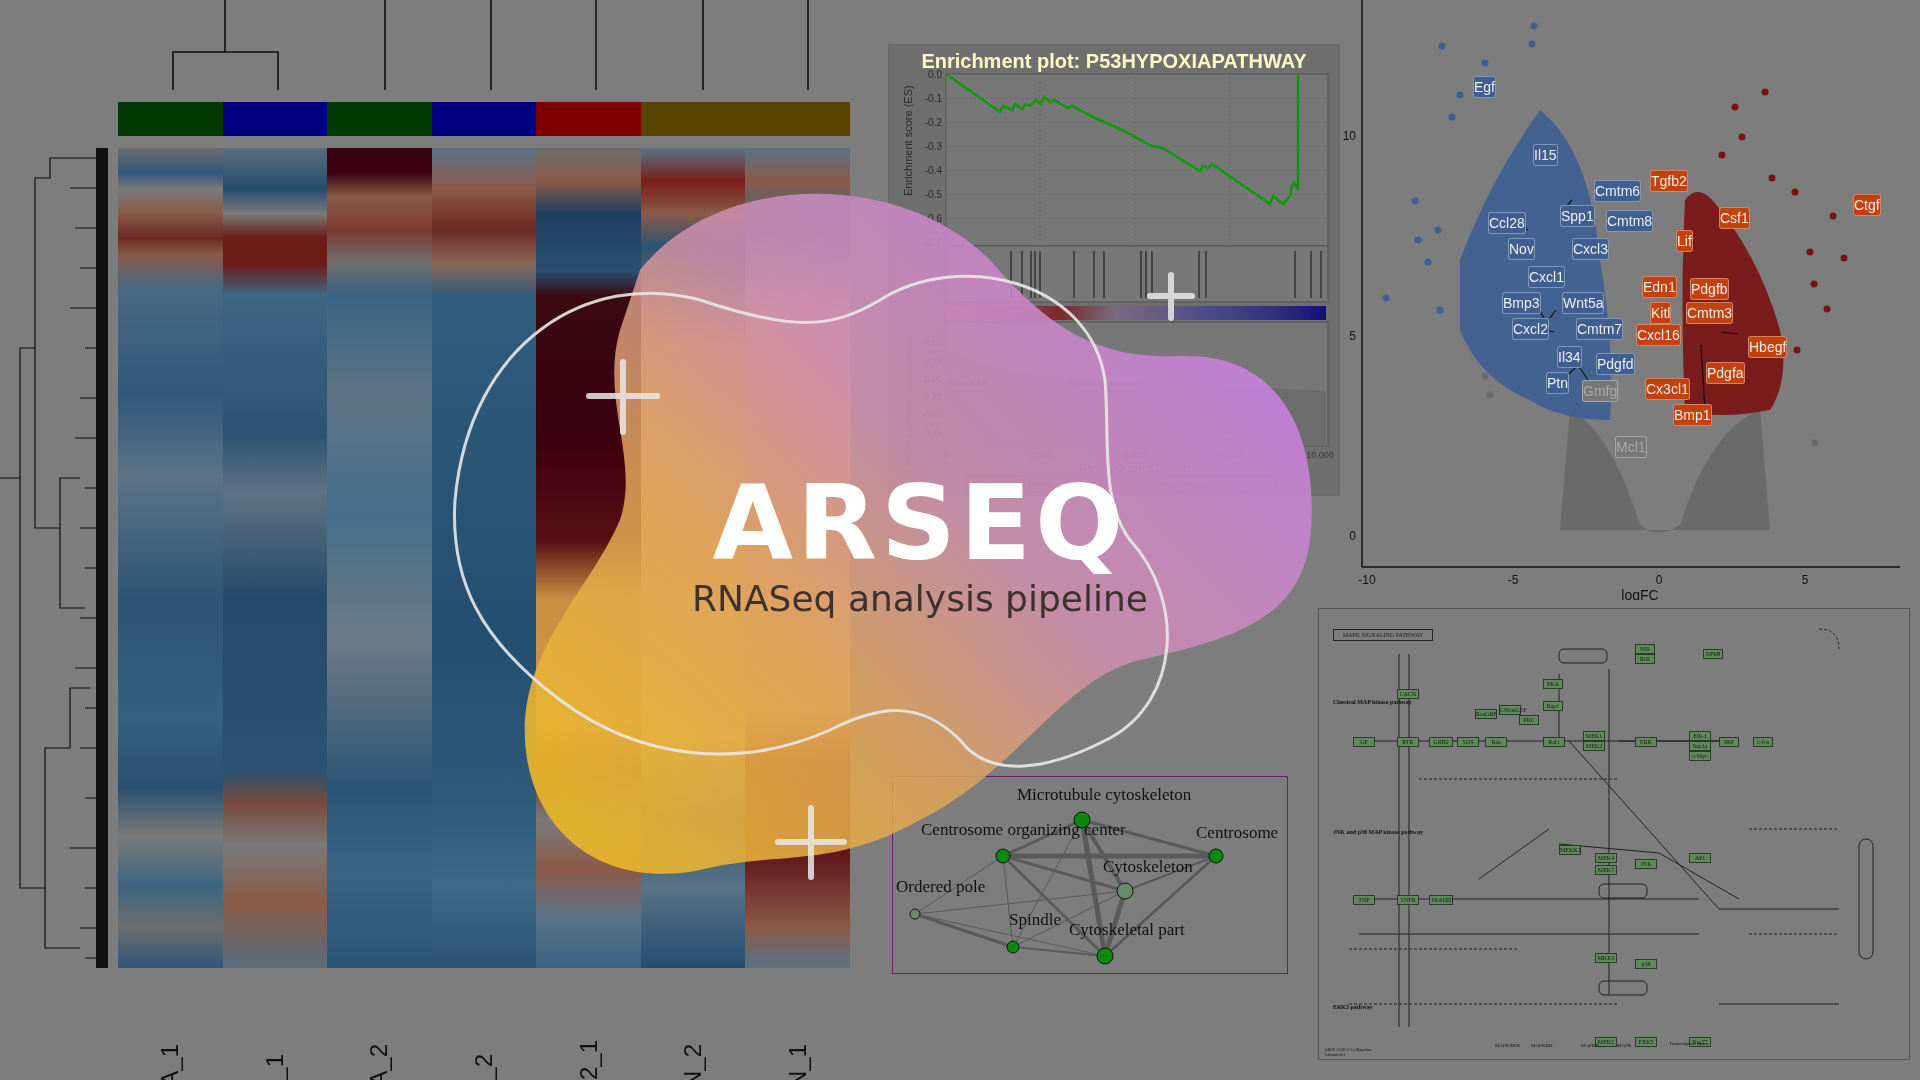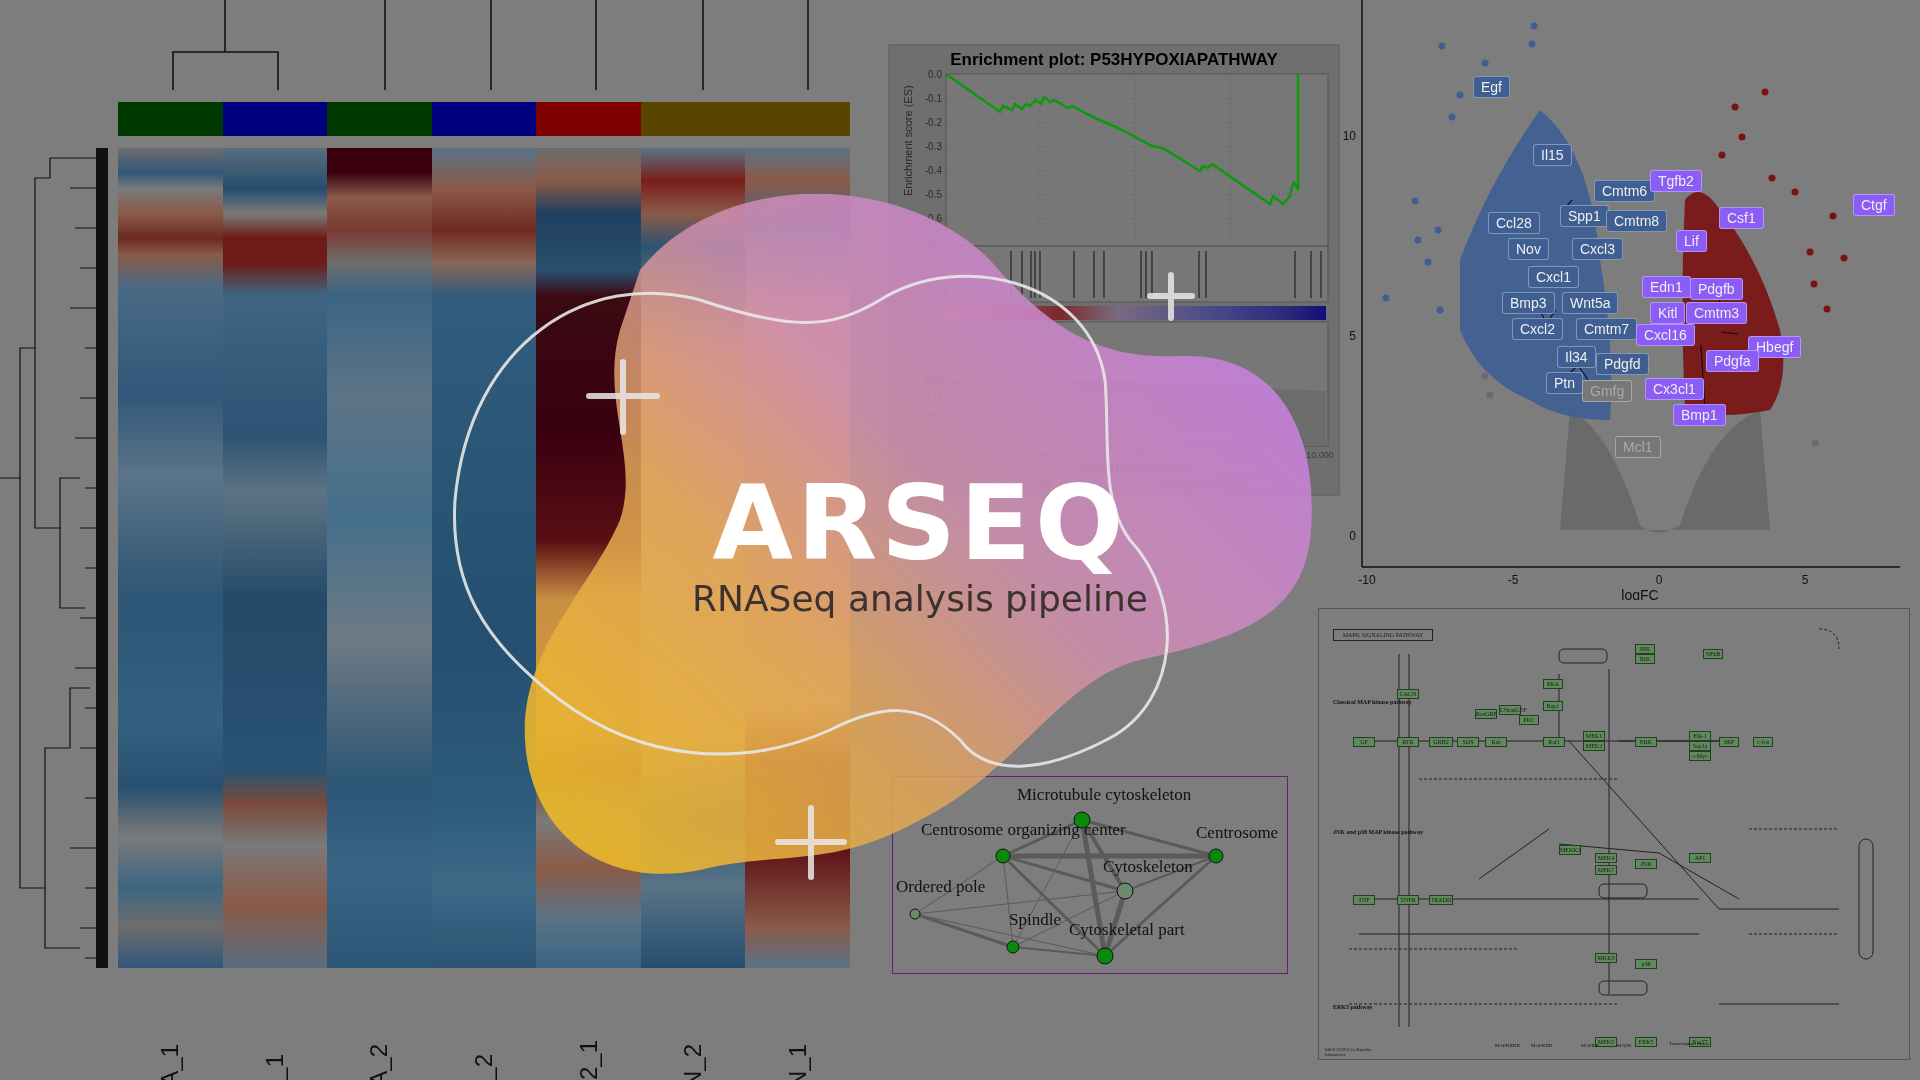--- a/index.html
+++ b/index.html
@@ -11,27 +11,27 @@
   .anno-bar{left:118px;top:102px;width:732px;height:34px;display:flex;}
   .anno-bar div{height:100%;}
   .hm-body{left:118px;top:148px;width:732px;height:820px;display:flex;}
   .hm-col{flex:1;height:100%;}
   .row-dendro{left:0;top:148px;width:108px;height:820px;}
   .sample-labels{left:118px;top:990px;width:732px;height:90px;display:flex;}
   .sample-labels .lbl{flex:1;position:relative;}
   .sample-labels .lbl span{position:absolute;left:50%;top:0;transform:translateX(-50%) rotate(-90deg) translateX(-50%);transform-origin:center;white-space:nowrap;font-size:24px;color:#111;font-family:"Liberation Sans",sans-serif;}
   
   #gsea{left:888px;top:44px;width:448px;height:448px;background:#6f6f6f;border:2px solid #6a6a6a;}
-  #gsea .title{position:absolute;top:4px;left:0;width:100%;text-align:center;font-weight:bold;font-size:17px;color:#000000;}
+  #gsea .title{position:absolute;top:4px;left:0;width:100%;text-align:center;font-weight:bold;font-size:20px;color:#fef9c3;}
   #gsea svg{position:absolute;left:0;top:0;}
   
   #volcano{left:1340px;top:0;width:580px;height:600px;}
-  .vlabel{position:absolute;font-size:14px;color:#eee;padding:2px 7px;border-radius:3px;border:1px solid rgba(255,255,255,0.35);white-space:nowrap;}
+  .vlabel{position:absolute;font-size:14px;color:#eee;padding:2px 0;border-radius:3px;border:1px solid rgba(255,255,255,0.35);white-space:nowrap;}
   .vlabel.down{background:#3f5f93;}
-  .vlabel.up{background:#8b5cf6;}
+  .vlabel.up{background:#c2410c;}
   .vlabel.ns{background:#777;color:#aaa;}
   
   #network{left:892px;top:776px;width:394px;height:196px;border:1px solid #701a75;}
   #network .nlabel{position:absolute;font-family:"Liberation Serif",serif;font-size:17px;color:#111;white-space:nowrap;}
   
   #kegg{left:1318px;top:608px;width:590px;height:450px;border:1px solid #555;}
   .kbox{position:absolute;background:#5f8a5a;border:1px solid #2b3b2b;font-family:"Liberation Serif",serif;font-size:6px;color:#1a1a1a;text-align:center;line-height:8px;height:8px;}
   
   #hero{left:0;top:0;width:1920px;height:1080px;pointer-events:none;}
   .hero-title{position:absolute;left:0;width:100%;text-align:center;top:462px;font-family:"DejaVu Sans",sans-serif;font-weight:bold;font-size:104px;letter-spacing:4px;color:#fff;left:-2px;}
@@ -289,21 +289,21 @@
   <div class="vlabel up" style="left:310px;top:170px">Tgfb2</div>
   <div class="vlabel up" style="left:513px;top:194px">Ctgf</div>
   <div class="vlabel up" style="left:379px;top:207px">Csf1</div>
   <div class="vlabel up" style="left:336px;top:230px">Lif</div>
   <div class="vlabel up" style="left:350px;top:278px">Pdgfb</div>
   <div class="vlabel up" style="left:302px;top:276px">Edn1</div>
   <div class="vlabel up" style="left:310px;top:302px">Kitl</div>
   <div class="vlabel up" style="left:346px;top:302px">Cmtm3</div>
   <div class="vlabel up" style="left:296px;top:324px">Cxcl16</div>
   <div class="vlabel up" style="left:408px;top:336px">Hbegf</div>
-  <div class="vlabel up" style="left:366px;top:350px">Pdgfa</div>
+  <div class="vlabel up" style="left:366px;top:362px">Pdgfa</div>
   <div class="vlabel up" style="left:305px;top:378px">Cx3cl1</div>
   <div class="vlabel up" style="left:333px;top:404px">Bmp1</div>
 </div>
 
 <div id="network" class="abs">
   <svg width="394" height="196" class="abs" style="left:0;top:0">
     <g stroke="#5a5a5a" fill="none">
       <line x1="189" y1="43" x2="110" y2="79" stroke-width="3"></line>
       <line x1="189" y1="43" x2="323" y2="79" stroke-width="3"></line>
       <line x1="189" y1="43" x2="232" y2="114" stroke-width="4"></line>

